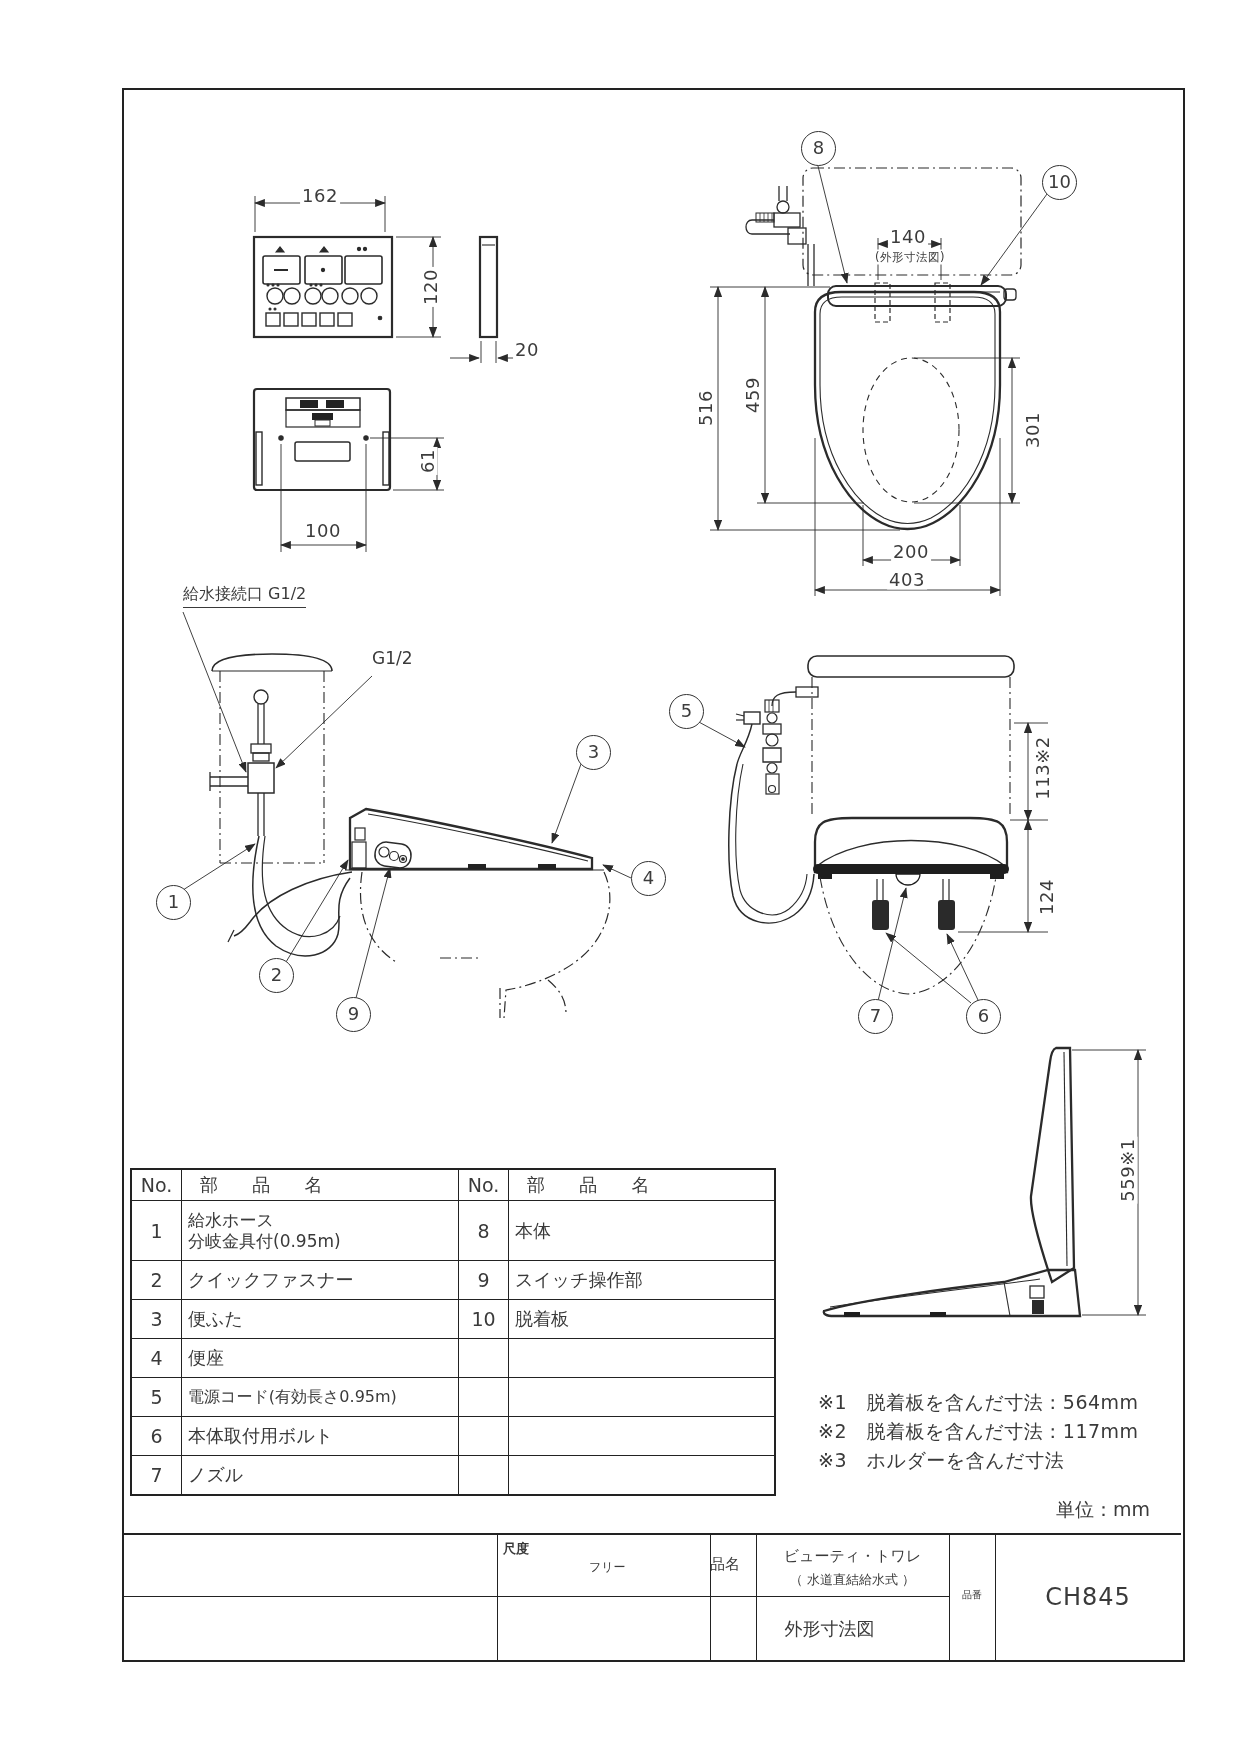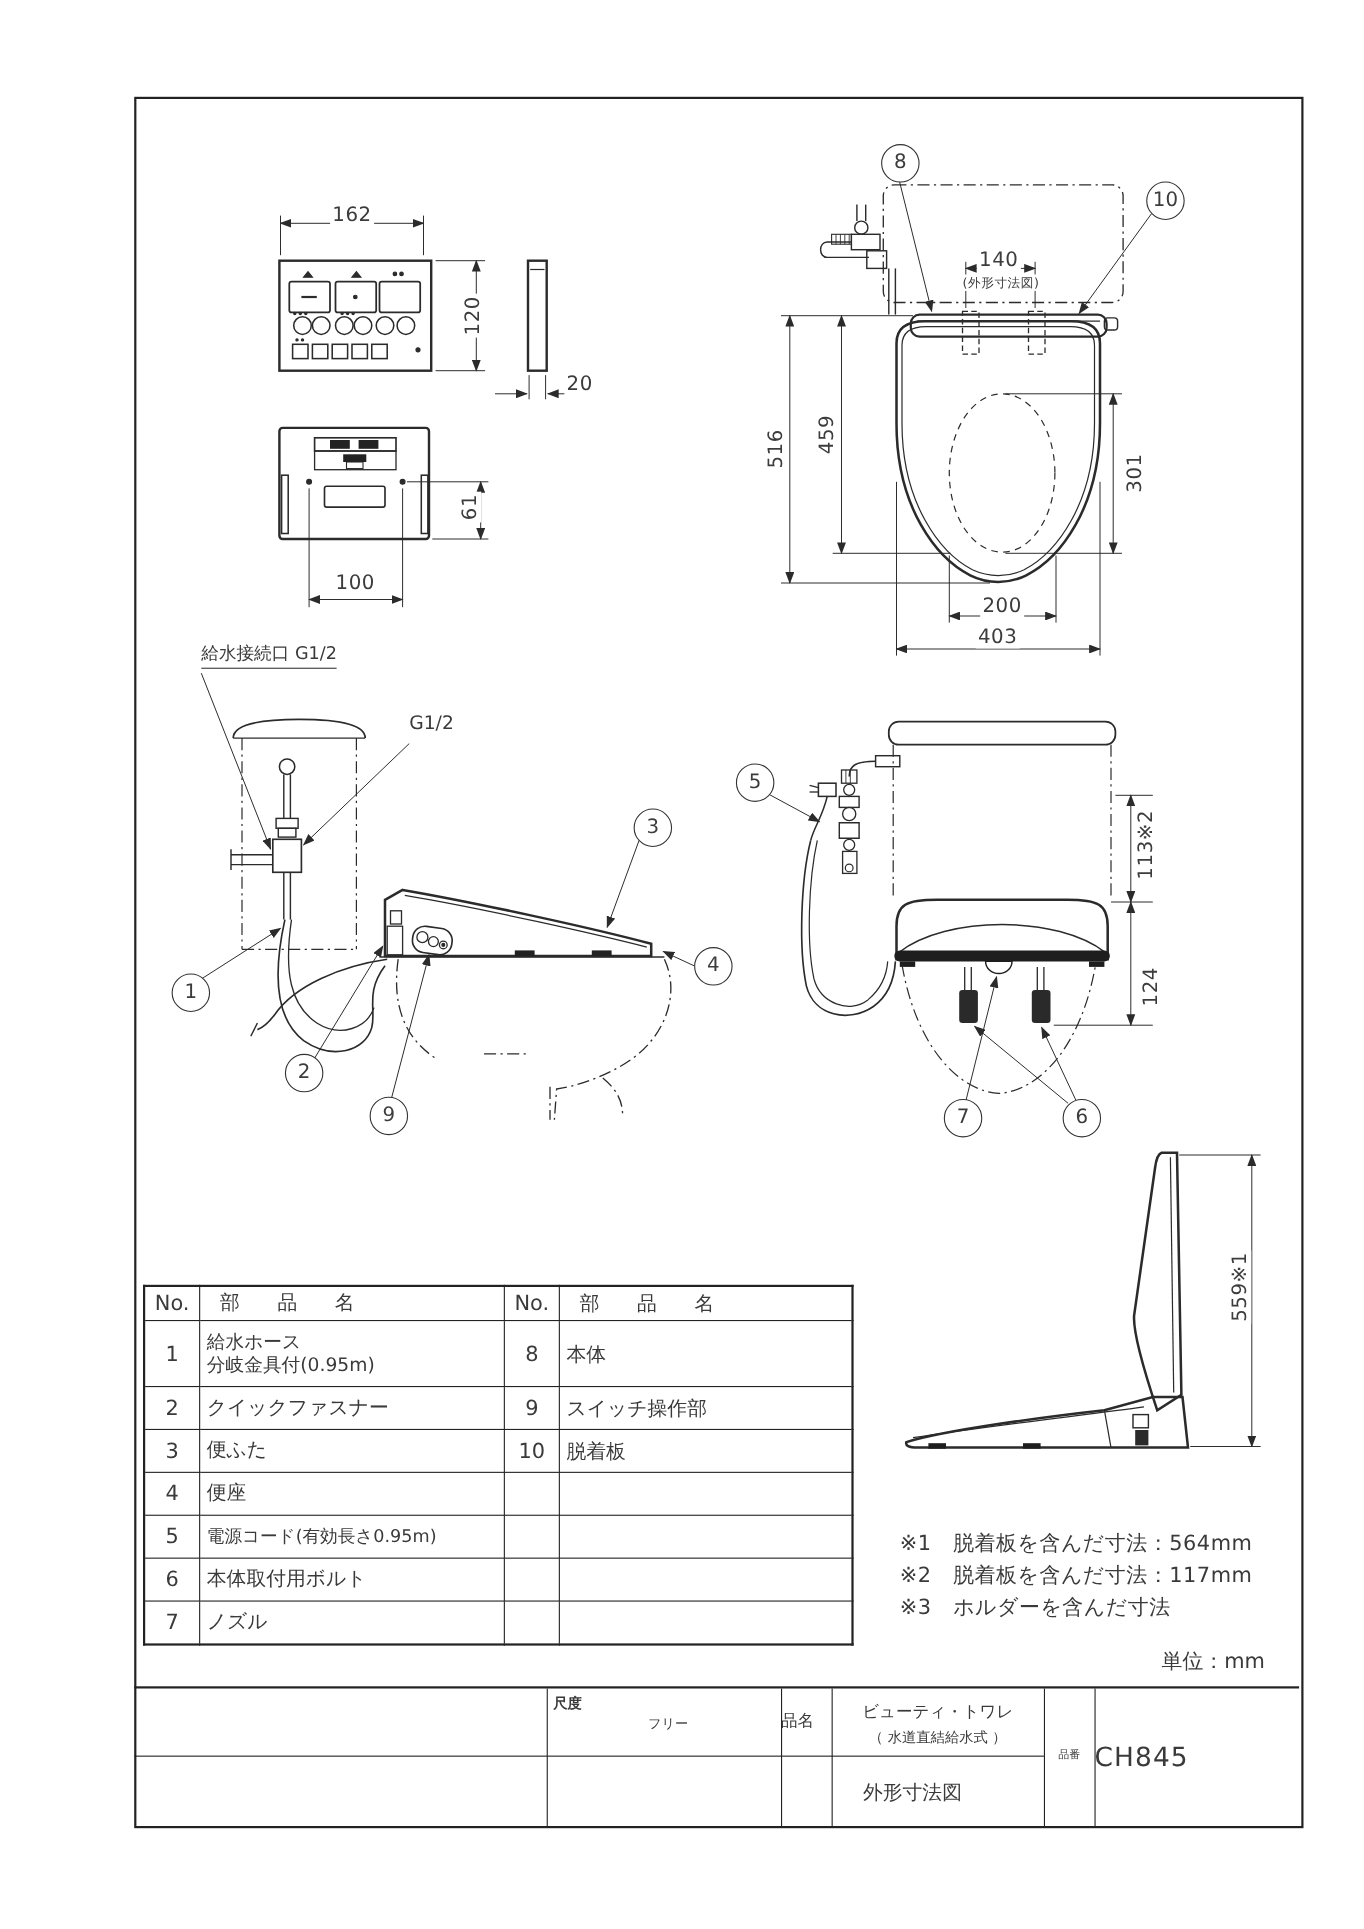--- a/index.html
+++ b/index.html
@@ -400,16 +400,16 @@
     <div class="tb-v" style="left:873px;"></div>
     <div class="tb-h"></div>
 
     <span class="tb-txt" style="left:381px;top:5px;font-size:13px;font-weight:bold;">尺度</span>
     <span class="tb-txt" style="left:452px;top:24px;font-size:12px;margin-left:15px;">フリー</span>
     <span class="tb-txt" style="left:588px;top:20px;width:46px;text-align:left;font-size:15px;">品名</span>
     <span class="tb-txt" style="left:634px;top:12px;width:193px;text-align:center;font-size:15px;">ビューティ・トワレ</span>
     <span class="tb-txt" style="left:634px;top:36px;width:193px;text-align:center;font-size:13px;">（ 水道直結給水式 ）</span>
     <span class="tb-txt" style="left:588px;top:82px;width:239px;text-align:center;font-size:18px;">外形寸法図</span>
     <span class="tb-txt" style="left:827px;top:53px;width:46px;text-align:center;font-size:10px;">品番</span>
-    <span class="tb-txt" style="left:873px;top:48px;width:186px;text-align:left;font-size:24px;letter-spacing:1px;">CH845</span>
+    <span class="tb-txt" style="left:873px;top:48px;width:186px;text-align:center;font-size:24px;letter-spacing:1px;">CH845</span>
   </div>
 
 </div>
 
 </body></html>

